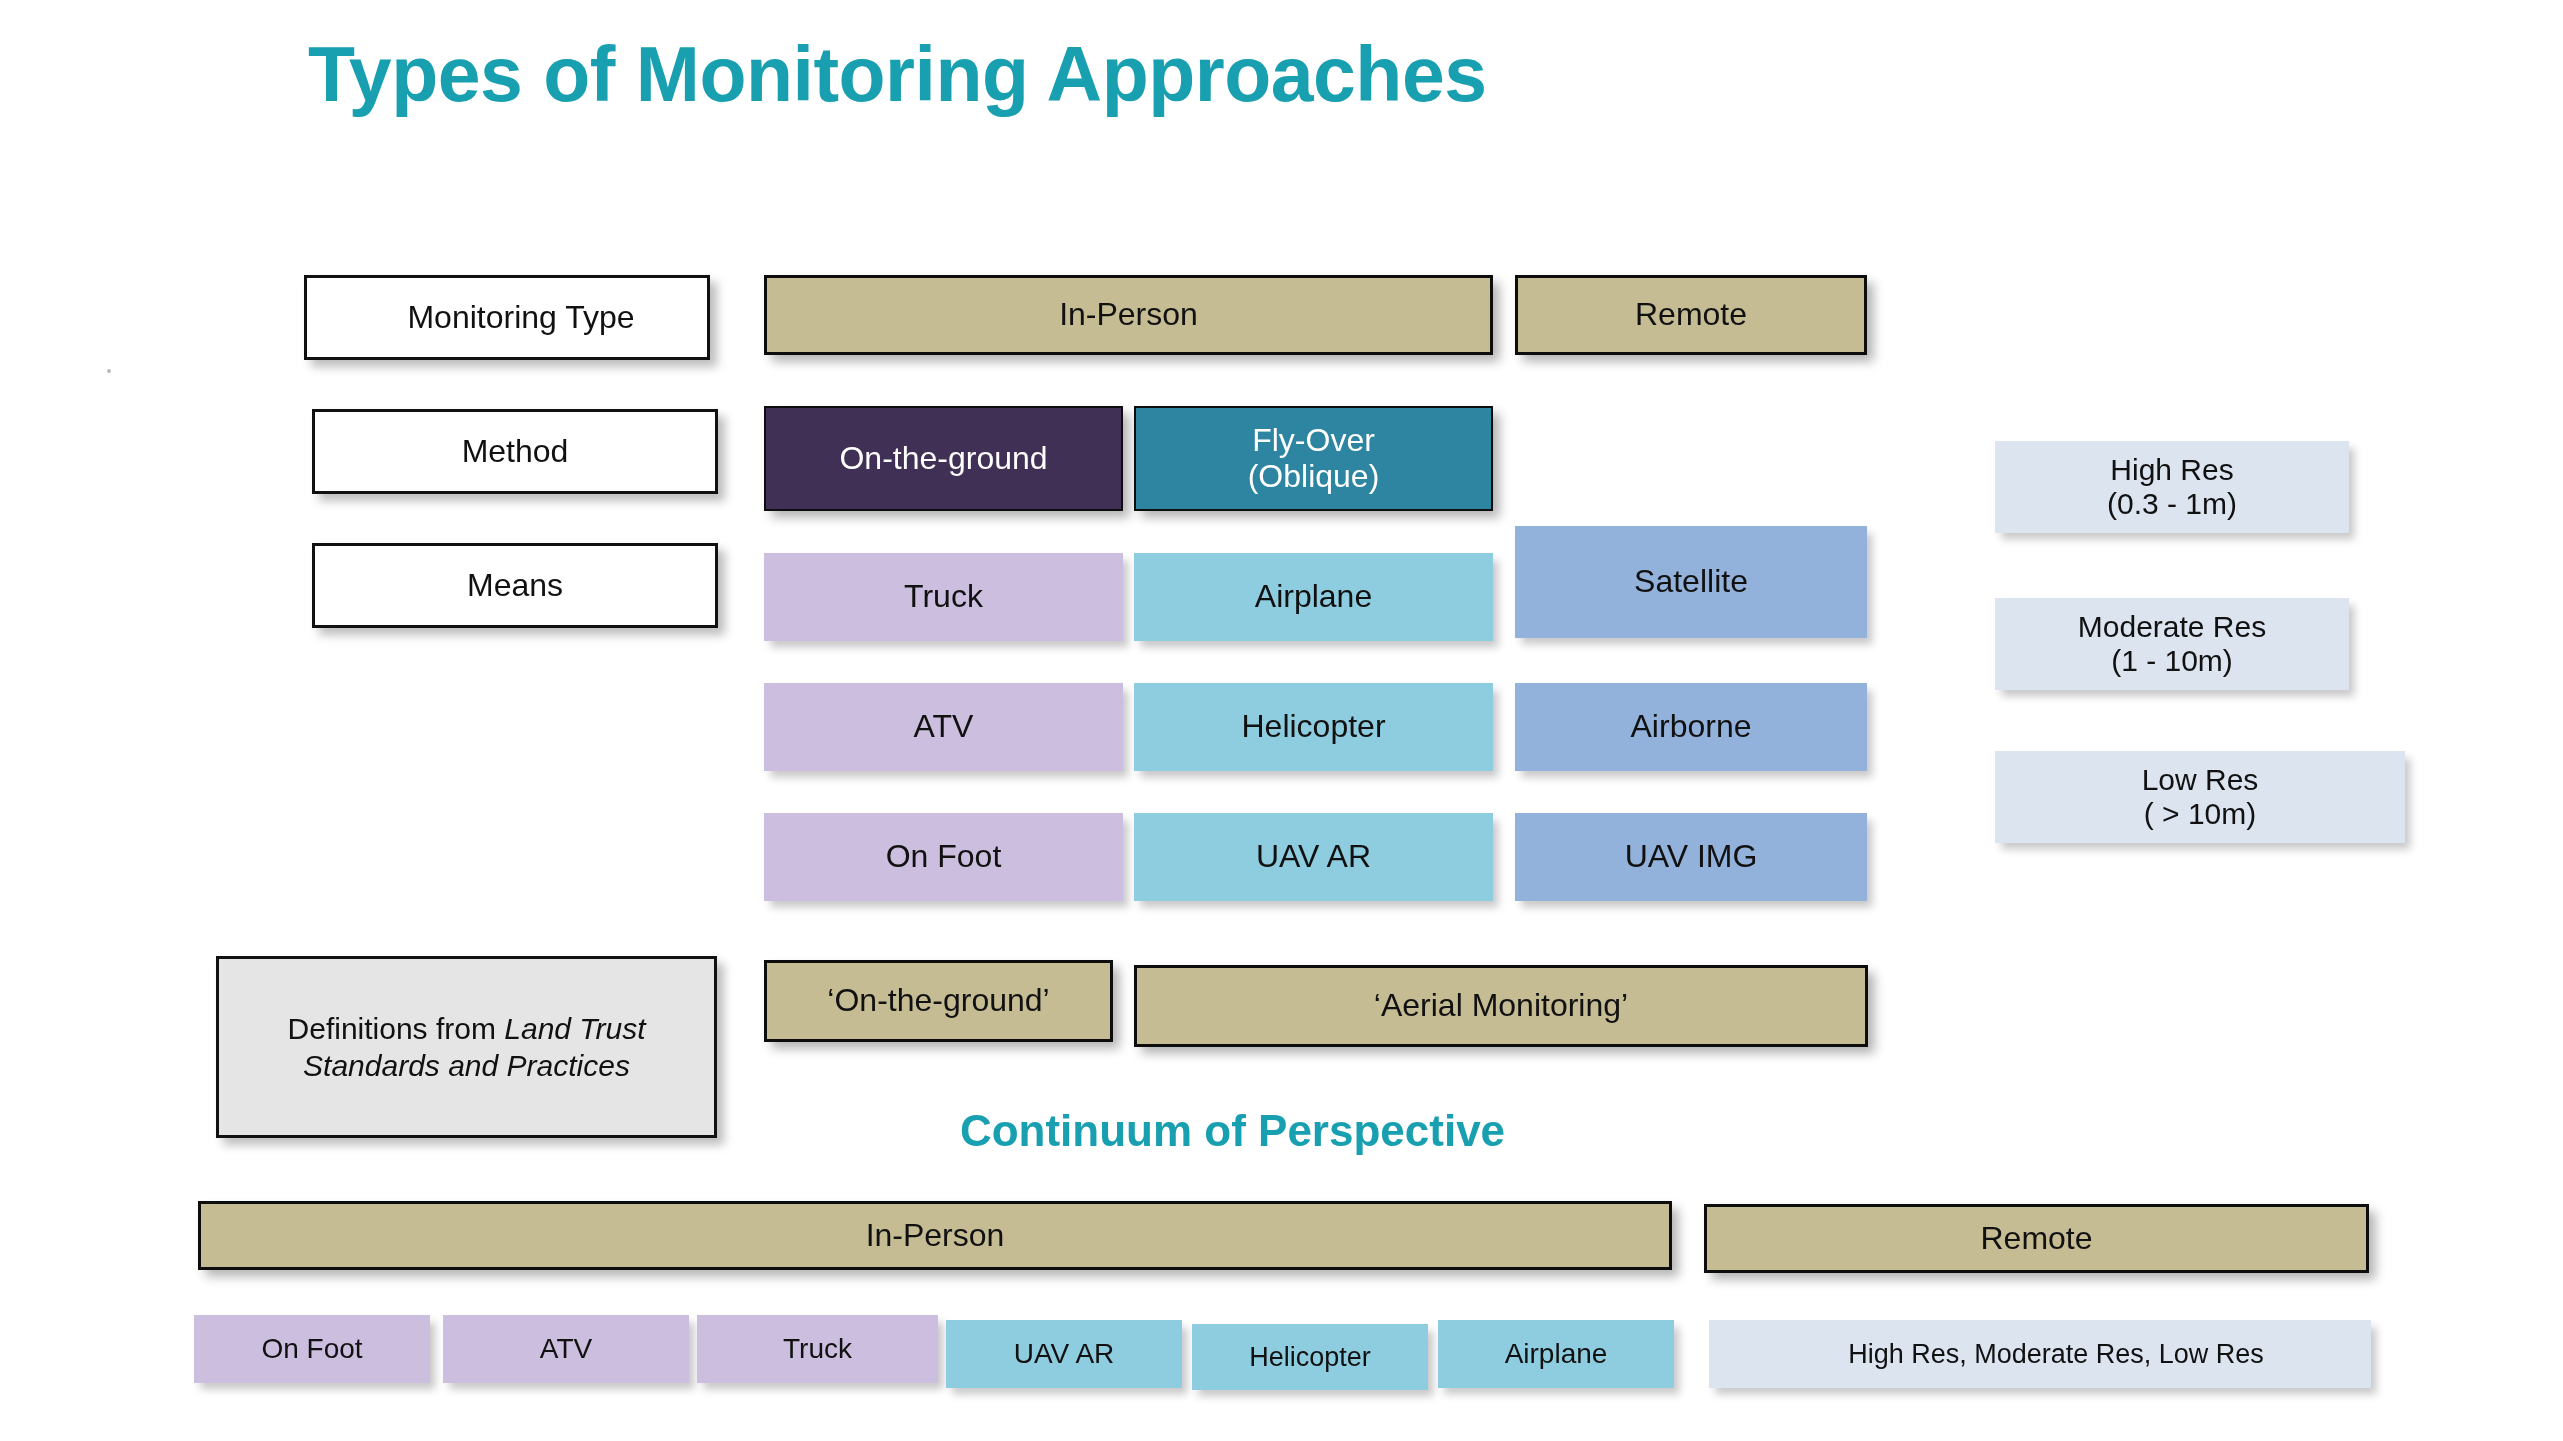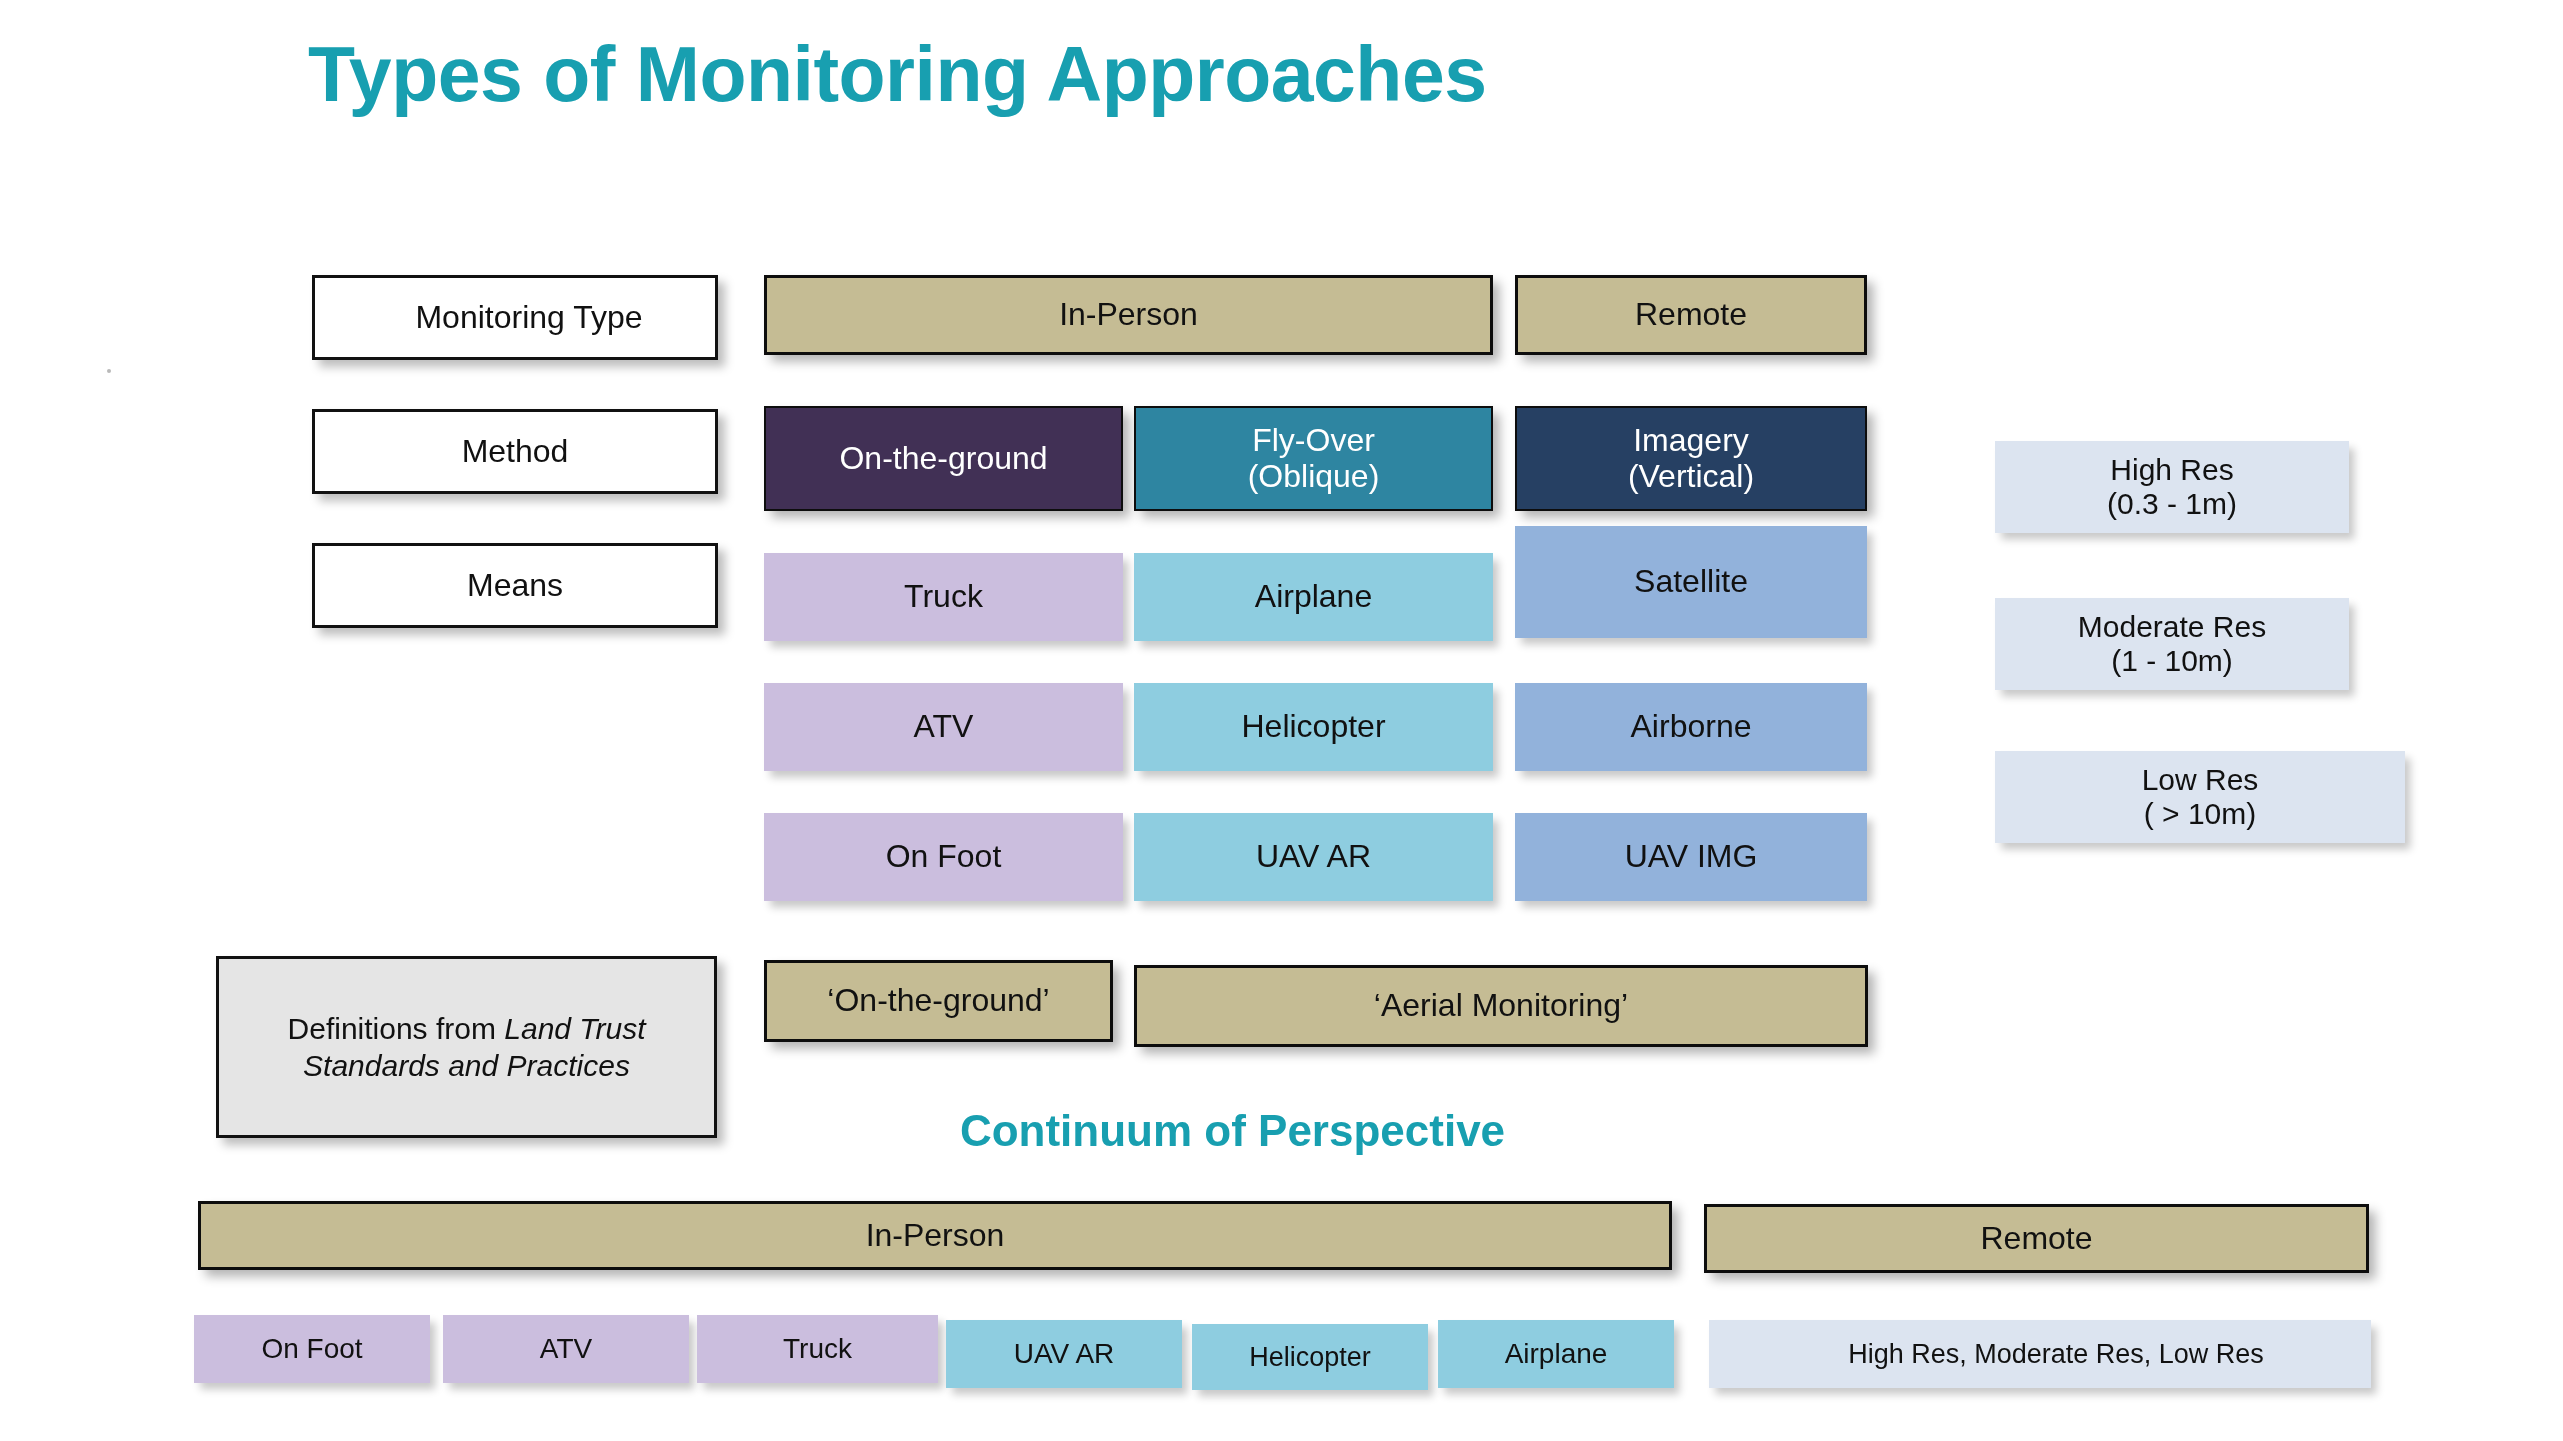--- a/index.html
+++ b/index.html
@@ -103,21 +103,21 @@
 </style>
 </head>
 <body>
 
 <div class="slide">
 
   <div class="tiny-dot"></div>
 
   <div class="main-title">Types of Monitoring Approaches</div>
 
-  <div class="box label-box" style="left:312px; top:275px; width:406px; height:85px;padding-left:28px;">
+  <div class="box label-box" style="left:304px; top:275px; width:406px; height:85px;padding-left:28px;">
     <span class="txt">Monitoring Type</span>
   </div>
   <div class="box label-box" style="left:312px; top:409px; width:406px; height:85px;">
     <span class="txt">Method</span>
   </div>
   <div class="box label-box" style="left:312px; top:543px; width:406px; height:85px;">
     <span class="txt">Means</span>
   </div>
 
   <div class="box tan-box" style="left:764px; top:275px; width:729px; height:80px;">
@@ -129,26 +129,20 @@
 
   <div class="box method-box m-purple" style="left:764px; top:406px; width:359px; height:105px;">
     <span class="txt">On-the-ground</span>
   </div>
   <div class="box method-box m-teal" style="left:1134px; top:406px; width:359px; height:105px;">
     <span class="txt">
       <span>Fly-Over</span><br>
       <span>(Oblique)</span>
     </span>
   </div>
-  <div class="box method-box m-navy" style="left:1515px; top:406px; width:352px; height:105px;">
-    <span class="txt">
-      <span>Imagery</span><br>
-      <span>(Vertical)</span>
-    </span>
-  </div>
 
   <div class="box means-box s-purple" style="left:764px; top:553px; width:359px; height:88px;">
     <span class="txt">Truck</span>
   </div>
   <div class="box means-box s-purple" style="left:764px; top:683px; width:359px; height:88px;">
     <span class="txt">ATV</span>
   </div>
   <div class="box means-box s-purple" style="left:764px; top:813px; width:359px; height:88px;">
     <span class="txt">On Foot</span>
   </div>

